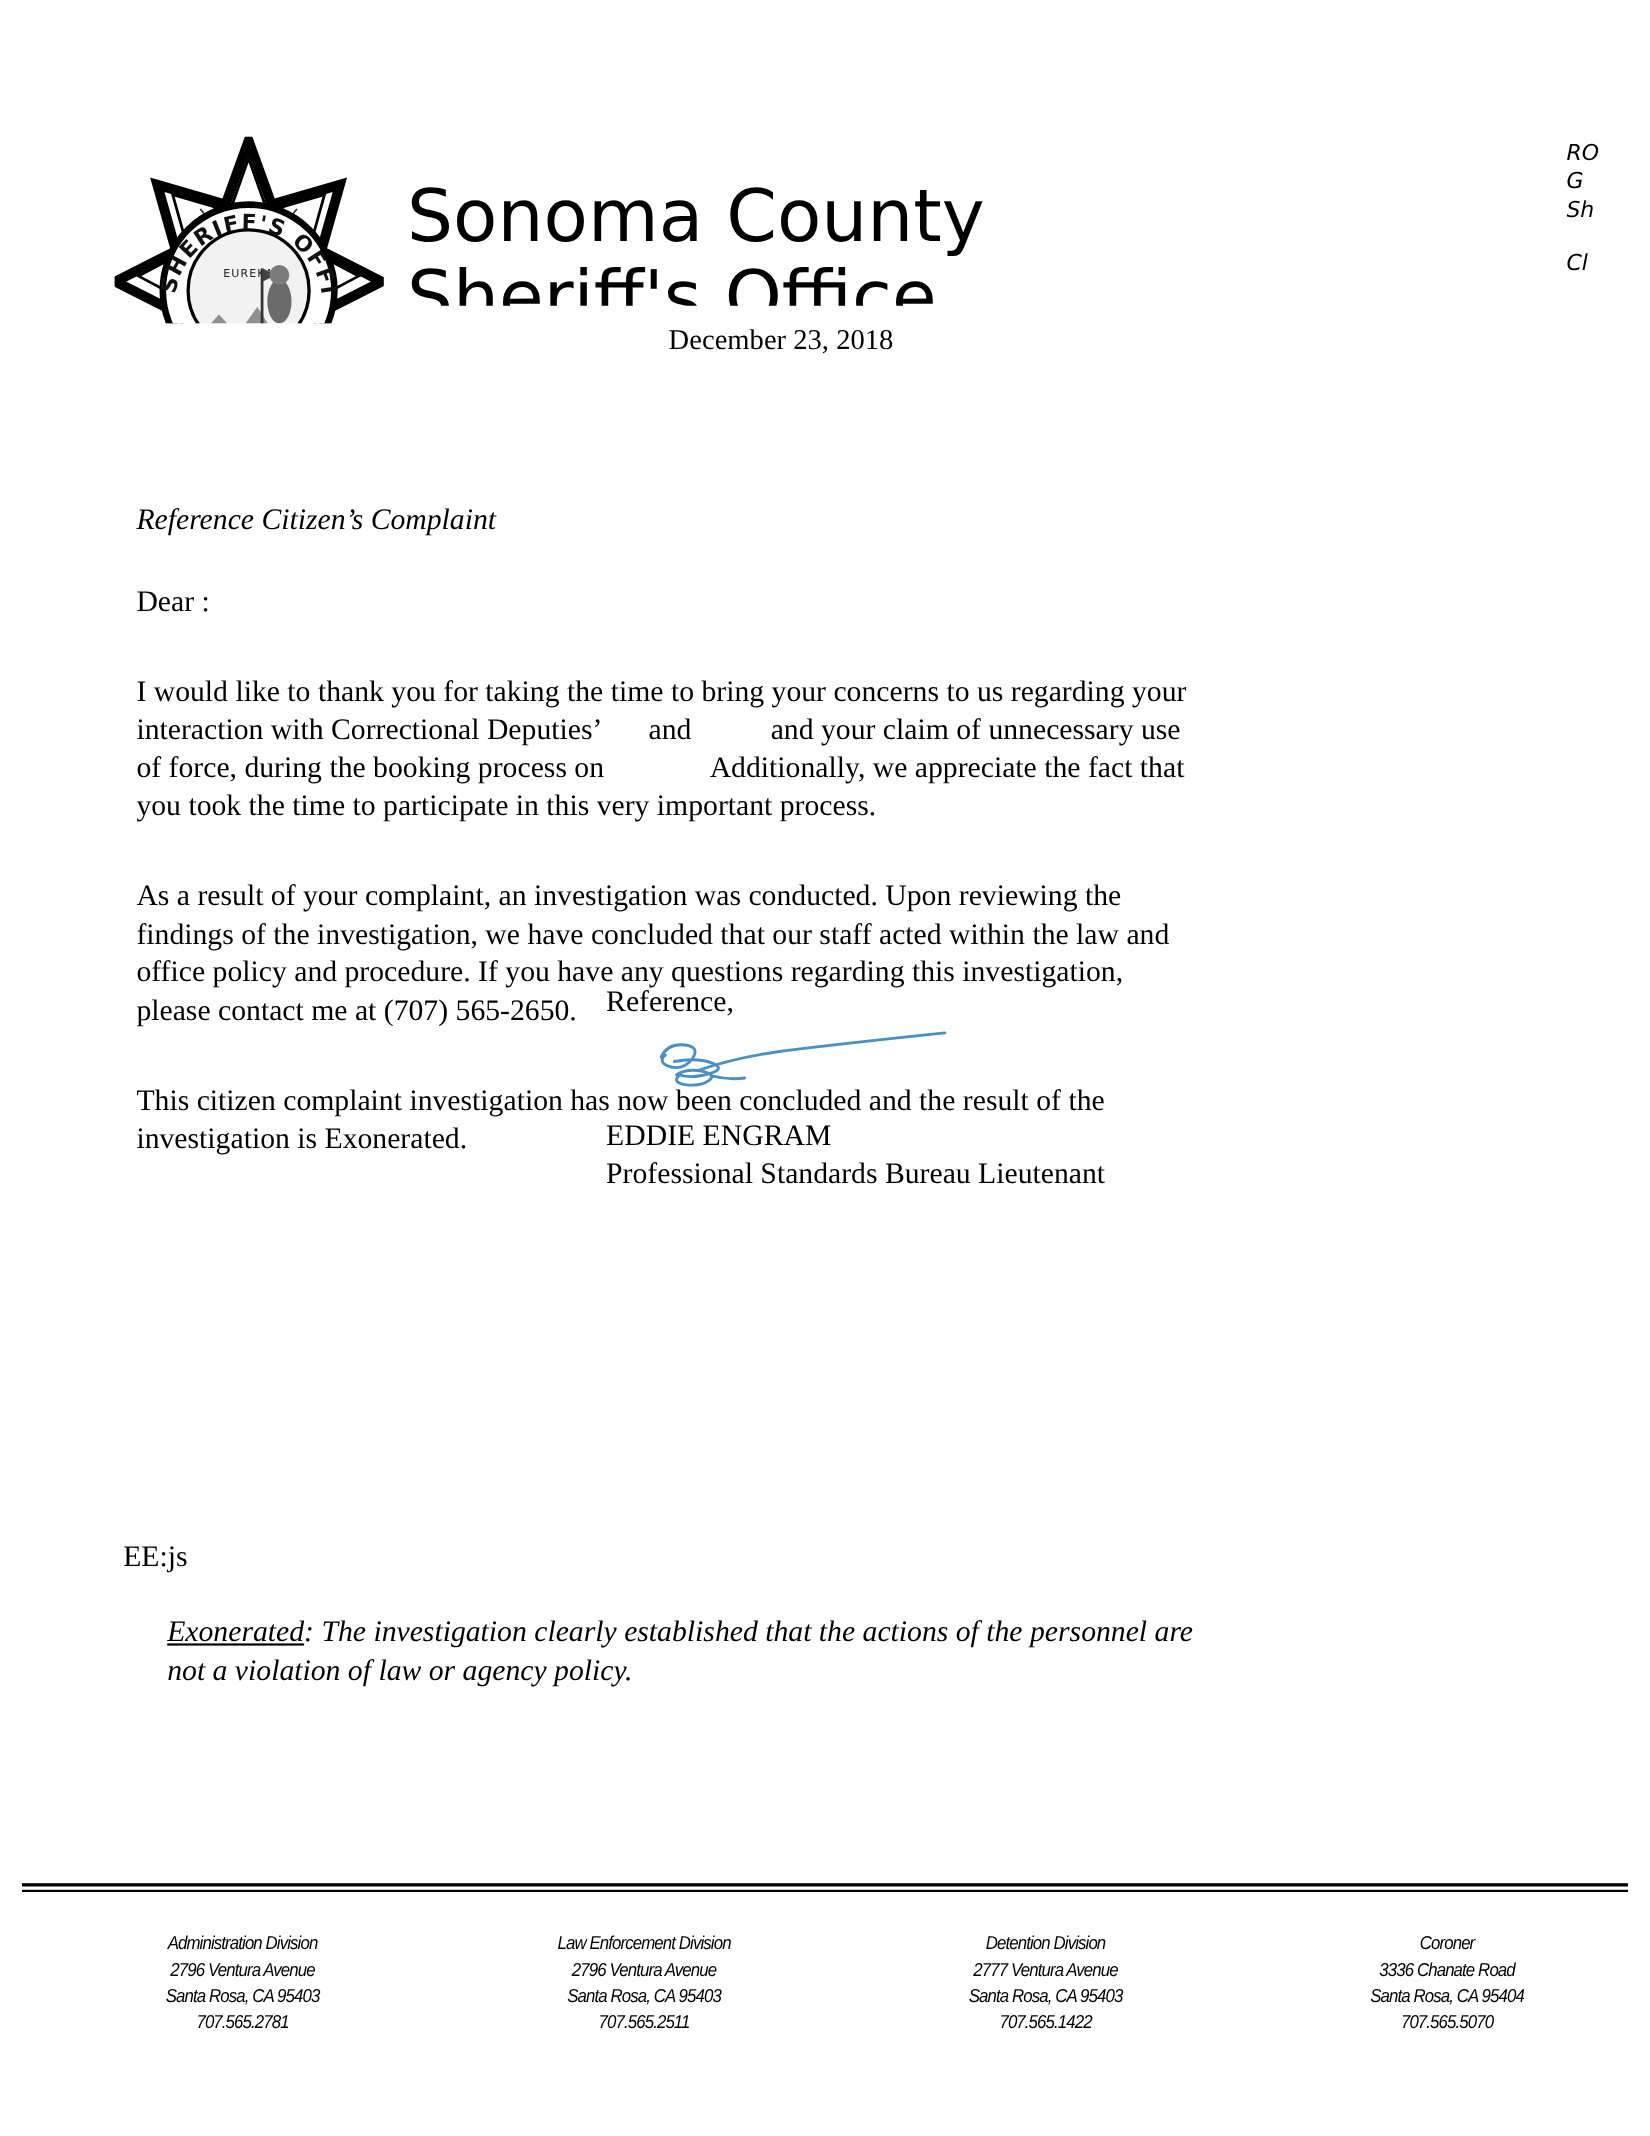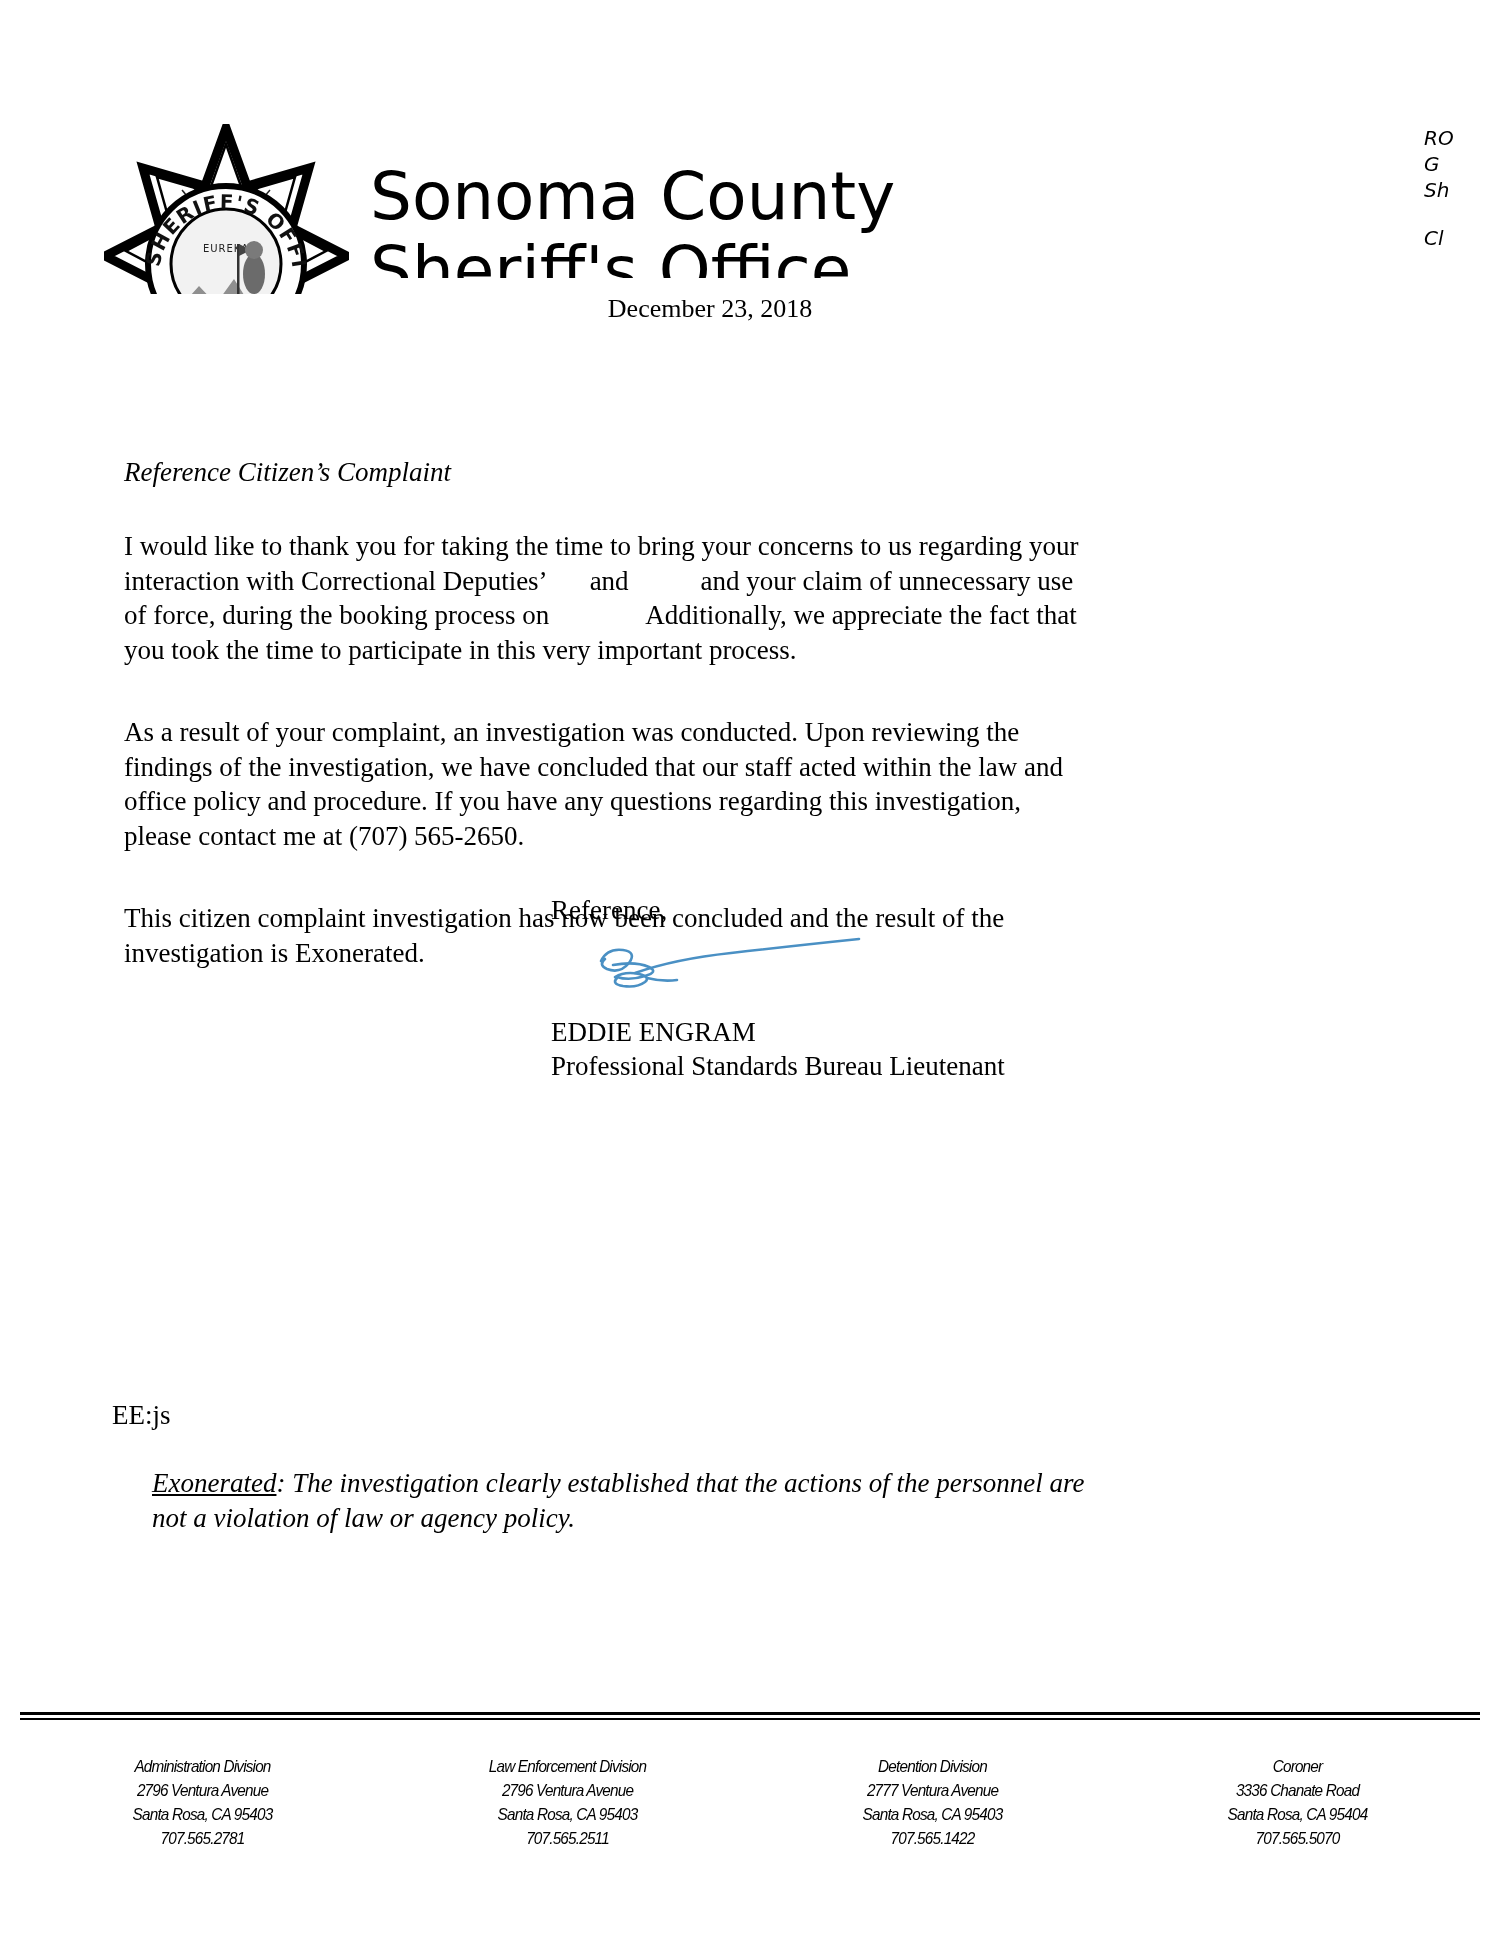--- a/index.html
+++ b/index.html
@@ -176,21 +176,21 @@
   }
   .rule-gap { height: 3px; }
   .rule-thin {
     height: 2px;
     background: #000;
     width: 100%;
   }
 
   .footer-cols {
     position: absolute;
-    left: 20px;
+    left: 38px;
     top: 1755px;
     width: 1460px;
     display: flex;
     justify-content: flex-end;
   }
   .footer-col {
     flex: 1 1 0;
     text-align: center;
     font-family: "Liberation Sans", sans-serif;
     font-style: italic;
@@ -265,20 +265,21 @@
     </div>
 
   </div>
 
   <div class="date-line">December 23, 2018</div>
 
   <div class="body-block">
 
     <p class="ref-line">Reference Citizen’s Complaint</p>
 
+    <p class="salutation">Dear :</p>
 
     <p class="para">
       <span>I would like to thank you for taking the time to bring your concerns to us regarding your interaction with Correctional Deputies’</span><span class="redact r-sm"></span><span>and</span><span class="redact r-md"></span><span>and your claim of unnecessary use of force, during the booking process on</span><span class="redact r-lg"></span><span>Additionally, we appreciate the fact that you took the time to participate in this very important process.</span>
     </p>
 
     <p class="para">As a result of your complaint, an investigation was conducted. Upon reviewing the findings of the investigation, we have concluded that our staff acted within the law and office policy and procedure. If you have any questions regarding this investigation, please contact me at (707) 565-2650.</p>
 
     <p class="para">This citizen complaint investigation has now been concluded and the result of the investigation is Exonerated.</p>
 
   </div>

